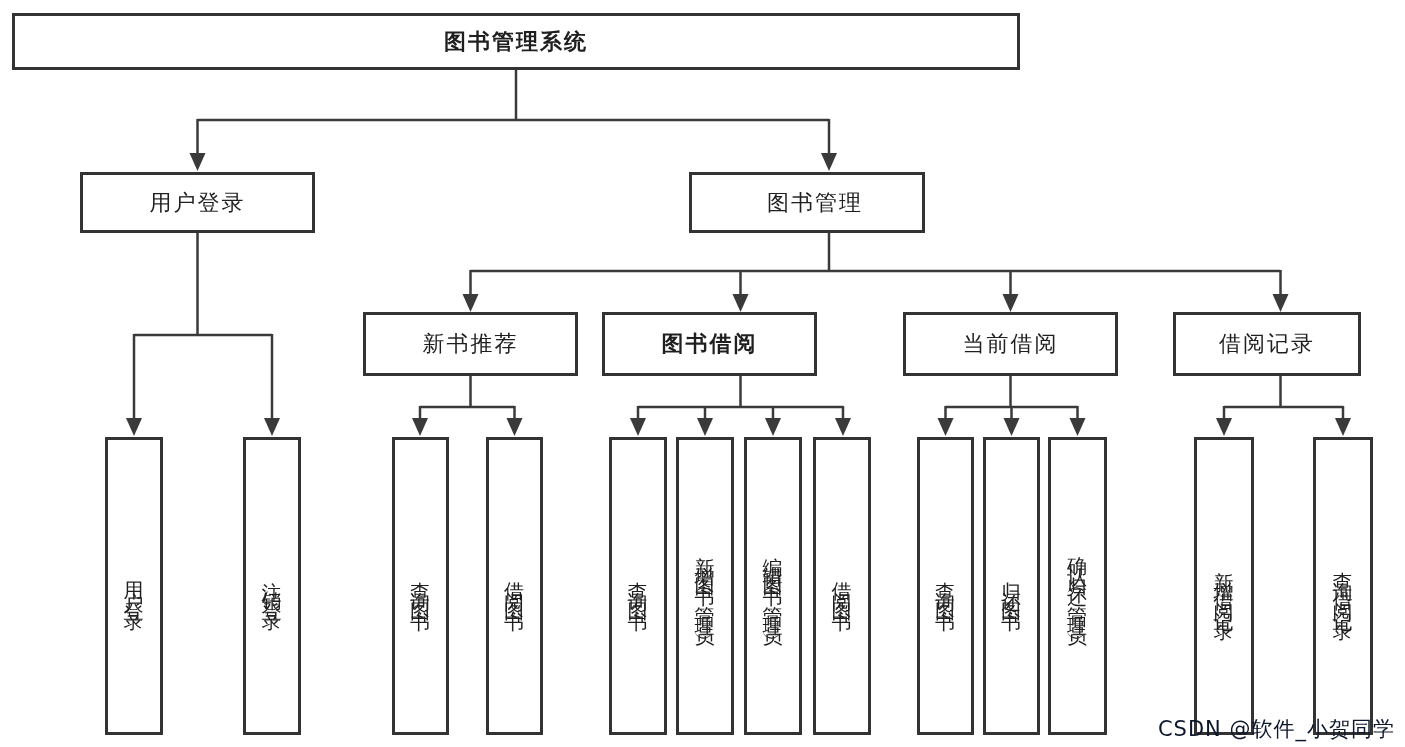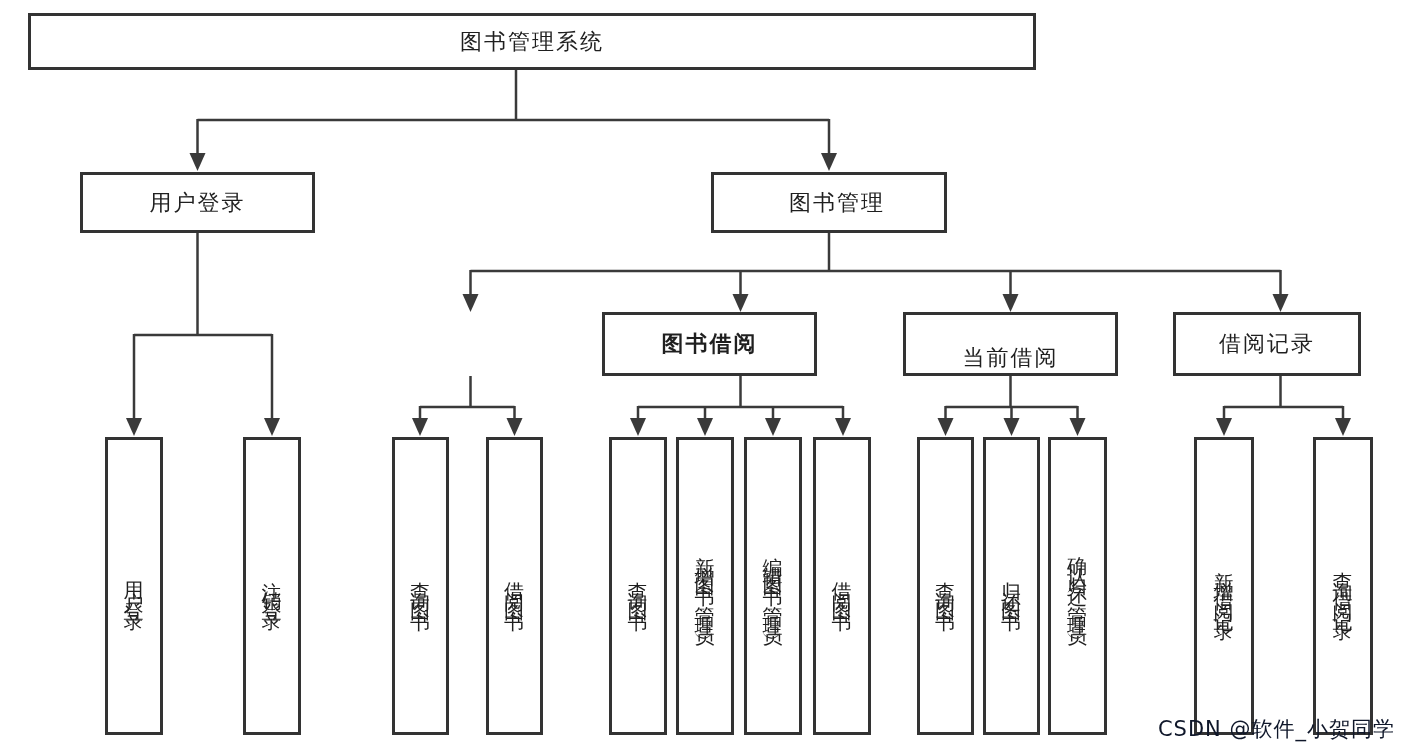--- a/index.html
+++ b/index.html
@@ -120,35 +120,38 @@
     <polygon points="1069.5,418 1085.5,418 1077.5,436"></polygon>
 
     <line x1="1280.5" y1="376" x2="1280.5" y2="407"></line>
     <line x1="1224" y1="407" x2="1343" y2="407"></line>
     <line x1="1224" y1="406" x2="1224" y2="419"></line>
     <polygon points="1216,418 1232,418 1224,436"></polygon>
     <line x1="1343" y1="406" x2="1343" y2="419"></line>
     <polygon points="1335,418 1351,418 1343,436"></polygon>
   </svg>
 
-  <div class="node h" style="left:28px; top:13px; width:1008px; height:57px;">
+  <div class="node h" style="left:12px; top:13px; width:1008px; height:57px;font-weight:bold;">
     <span>图书管理系统</span>
   </div>
 
   <div class="node h" style="left:80px; top:172px; width:235px; height:61px;">
     <span>用户登录</span>
   </div>
-  <div class="node h" style="left:711px; top:172px; width:236px; height:61px;padding-left:16px;">
+  <div class="node h" style="left:689px; top:172px; width:236px; height:61px;padding-left:16px;">
     <span>图书管理</span>
   </div>
 
+  <div class="node h" style="left:363px; top:312px; width:215px; height:64px;">
+    <span>新书推荐</span>
+  </div>
   <div class="node h" style="left:602px; top:312px; width:215px; height:64px;font-weight:bold;">
     <span>图书借阅</span>
   </div>
-  <div class="node h" style="left:903px; top:312px; width:215px; height:64px;align-items:flex-end;">
+  <div class="node h" style="left:903px; top:312px; width:215px; height:64px;">
     <span>当前借阅</span>
   </div>
   <div class="node h" style="left:1173px; top:312px; width:188px; height:64px;">
     <span>借阅记录</span>
   </div>
 
   <div class="node v" style="left:105px; top:437px; width:58px; height:298px;">
     <span class="vtext">用户登录</span>
   </div>
   <div class="node v" style="left:243px; top:437px; width:58px; height:298px;">

